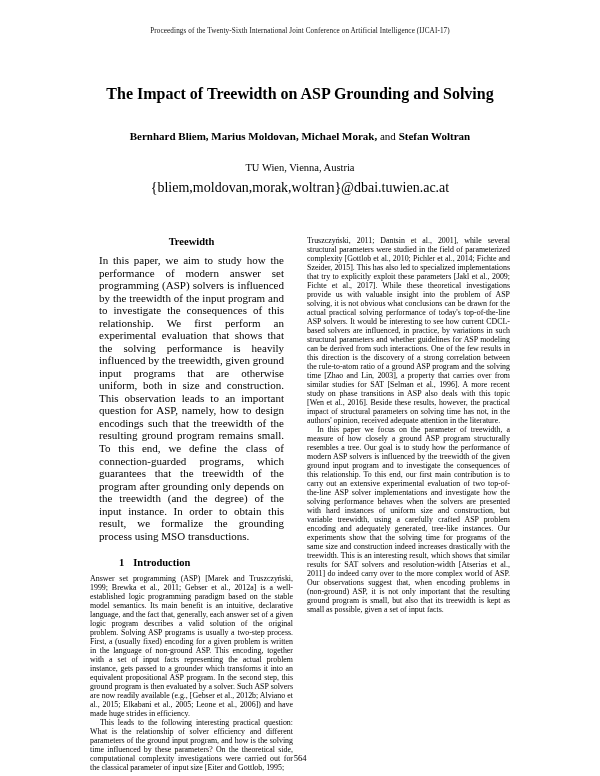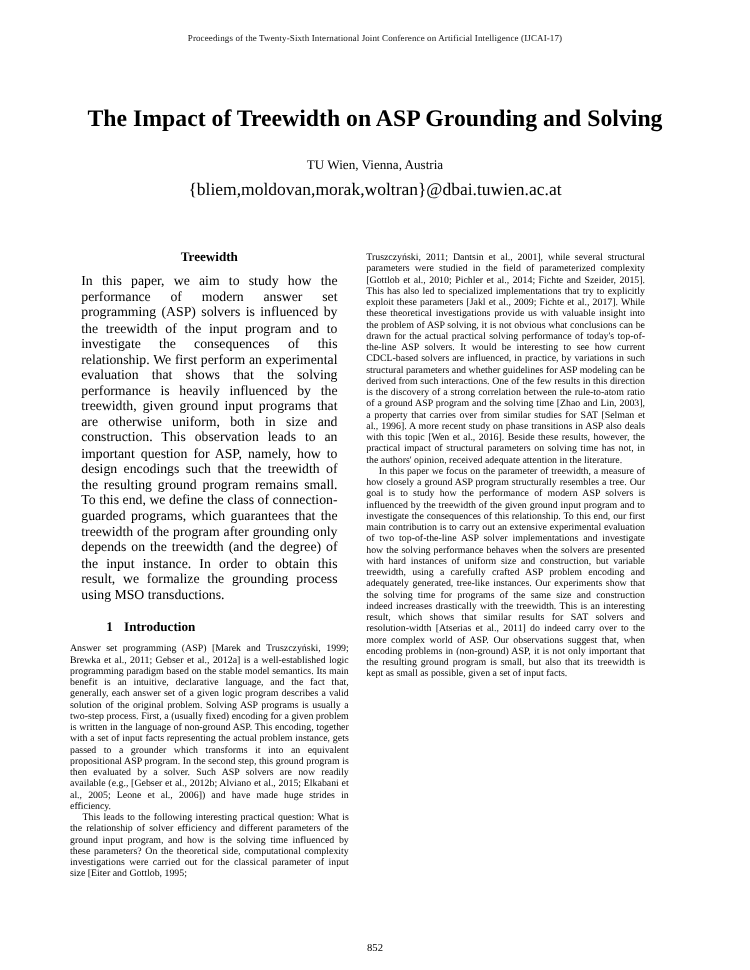--- a/index.html
+++ b/index.html
@@ -9,33 +9,33 @@
   }
   .page {
     position: relative;
     width: 600px;
     height: 776px;
     background: #ffffff;
     color: #000000;
     font-family: "Liberation Serif", serif;
     overflow: hidden;
     box-sizing: border-box;
-    padding: 0 56px;
+    padding: 0 90px;
   }
   .header-notice {
     margin-top: 27px;
     text-align: center;
     font-size: 7.2px;
     letter-spacing: 0.1px;
     color: #111;
   }
   .title {
     margin: 50px 0 0 0;
     text-align: center;
-    font-size: 19px;
+    font-size: 16px;
     font-weight: bold;
   }
   .authors {
     margin-top: 27px;
     text-align: center;
     font-size: 11px;
   }
   .authors .bold { font-weight: bold; }
   .affiliation {
     margin-top: 20px;
@@ -94,20 +94,25 @@
 </style>
 </head>
 <body>
 
 <div class="page">
 
   <div class="header-notice">Proceedings of the Twenty-Sixth International Joint Conference on Artificial Intelligence (IJCAI-17)</div>
 
   <h1 class="title">The Impact of Treewidth on ASP Grounding and Solving</h1>
 
+  <div class="authors">
+    <span class="bold">Bernhard Bliem, Marius Moldovan, Michael Morak,</span>
+    <span>and</span>
+    <span class="bold">Stefan Woltran</span>
+  </div>
 
   <div class="affiliation">TU Wien, Vienna, Austria</div>
 
   <div class="email">{bliem,moldovan,morak,woltran}@dbai.tuwien.ac.at</div>
 
   <div class="columns">
 
     <div class="col">
       <div class="abstract-heading">Treewidth</div>
       <div class="abstract-text">In this paper, we aim to study how the performance of modern answer set programming (ASP) solvers is influenced by the treewidth of the input program and to investigate the consequences of this relationship. We first perform an experimental evaluation that shows that the solving performance is heavily influenced by the treewidth, given ground input programs that are otherwise uniform, both in size and construction. This observation leads to an important question for ASP, namely, how to design encodings such that the treewidth of the resulting ground program remains small. To this end, we define the class of connection-guarded programs, which guarantees that the treewidth of the program after grounding only depends on the treewidth (and the degree) of the input instance. In order to obtain this result, we formalize the grounding process using MSO transductions.</div>
@@ -120,15 +125,15 @@
       <p class="para indent">This leads to the following interesting practical question: What is the relationship of solver efficiency and different parameters of the ground input program, and how is the solving time influenced by these parameters? On the theoretical side, computational complexity investigations were carried out for the classical parameter of input size [Eiter and Gottlob, 1995;</p>
     </div>
 
     <div class="col">
       <p class="para noindent">Truszczyński, 2011; Dantsin et al., 2001], while several structural parameters were studied in the field of parameterized complexity [Gottlob et al., 2010; Pichler et al., 2014; Fichte and Szeider, 2015]. This has also led to specialized implementations that try to explicitly exploit these parameters [Jakl et al., 2009; Fichte et al., 2017]. While these theoretical investigations provide us with valuable insight into the problem of ASP solving, it is not obvious what conclusions can be drawn for the actual practical solving performance of today's top-of-the-line ASP solvers. It would be interesting to see how current CDCL-based solvers are influenced, in practice, by variations in such structural parameters and whether guidelines for ASP modeling can be derived from such interactions. One of the few results in this direction is the discovery of a strong correlation between the rule-to-atom ratio of a ground ASP program and the solving time [Zhao and Lin, 2003], a property that carries over from similar studies for SAT [Selman et al., 1996]. A more recent study on phase transitions in ASP also deals with this topic [Wen et al., 2016]. Beside these results, however, the practical impact of structural parameters on solving time has not, in the authors' opinion, received adequate attention in the literature.</p>
       <p class="para indent">In this paper we focus on the parameter of treewidth, a measure of how closely a ground ASP program structurally resembles a tree. Our goal is to study how the performance of modern ASP solvers is influenced by the treewidth of the given ground input program and to investigate the consequences of this relationship. To this end, our first main contribution is to carry out an extensive experimental evaluation of two top-of-the-line ASP solver implementations and investigate how the solving performance behaves when the solvers are presented with hard instances of uniform size and construction, but variable treewidth, using a carefully crafted ASP problem encoding and adequately generated, tree-like instances. Our experiments show that the solving time for programs of the same size and construction indeed increases drastically with the treewidth. This is an interesting result, which shows that similar results for SAT solvers and resolution-width [Atserias et al., 2011] do indeed carry over to the more complex world of ASP. Our observations suggest that, when encoding problems in (non-ground) ASP, it is not only important that the resulting ground program is small, but also that its treewidth is kept as small as possible, given a set of input facts.</p>
     </div>
 
   </div>
 
-  <div class="footer">852</div>
+  <div class="footer">564</div>
 
 </div>
 
 </body></html>

